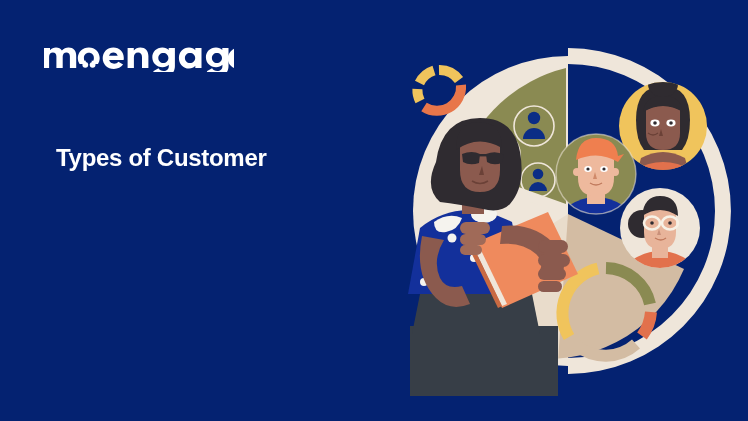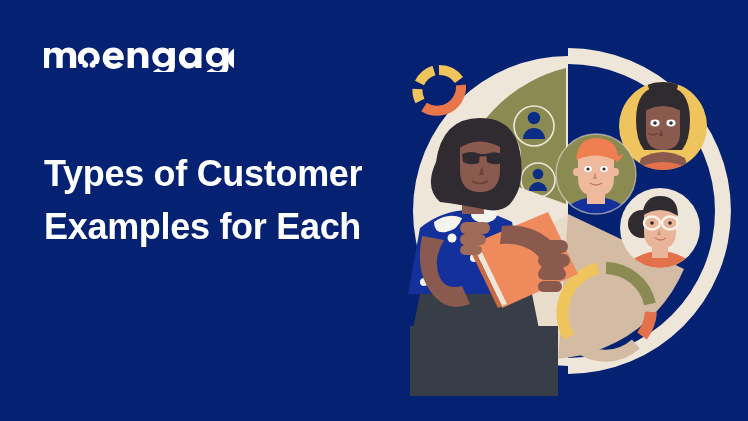--- a/index.html
+++ b/index.html
@@ -30,25 +30,25 @@
     position: absolute;
     left: 0; top: 0;
     width: 0; height: 0;
     overflow: hidden;
     opacity: 0;
   }
 
   
   .headline {
     position: absolute;
-    left: 44px;
+    left: 56px;
     top: 124px;
     width: 350px;
     color: #ffffff;
-    font-size: 36px;
+    font-size: 24px;
     font-weight: bold;
     line-height: 1.47;
     letter-spacing: -0.3px;
   }
   .headline-line { display: block; white-space: nowrap; }
 
   
   .art {
     position: absolute;
     left: 398px;
@@ -84,21 +84,20 @@
 
         <path d="M172 9.4c2.7 0 4.9 1 6.3 2.7V10h6.2v18.3c0 6.3-4.4 10.3-11.2 10.3-4.9 0-8.7-2-10.5-5.4l5.3-2.9c1 1.8 2.8 2.8 5.1 2.8 3.2 0 5.2-1.9 5.2-4.8v-1.5c-1.5 1.6-3.7 2.5-6.3 2.5-5.9 0-10.2-4.4-10.2-10S166.1 9.4 172 9.4zm.9 5.5c-2.9 0-5 2.1-5 5s2.1 5 5 5 5.1-2.1 5.1-5-2.2-5-5.1-5z"></path>
 
         <path d="M194.5 9.4c6.1 0 10.4 4.4 10.4 10.6 0 .6-.1 1.4-.2 2.1h-14.5c.7 2.3 2.5 3.6 5 3.6 1.9 0 3.4-.7 4.3-2l4.7 2.9c-2 2.8-5.2 4.4-9.2 4.4-6.5 0-11.2-4.5-11.2-10.7s6.4-10.9 10.7-10.9z"></path>
       </g>
     </svg>
   </div>
 
   <h1 class="headline">
     <span class="headline-line">Types of Customer</span>
-    <span class="headline-line">Examples for Each</span>
   </h1>
 
   <div class="art">
     <svg width="340" height="370" viewBox="0 0 340 370" aria-hidden="true">
       <defs>
         <clipPath id="clipPieLeft">
           <path d="M22 185 A148 148 0 0 1 170 37 L170 185 Z"></path>
         </clipPath>
         <clipPath id="clipCanvas">
           <rect x="0" y="0" width="340" height="370"></rect>

